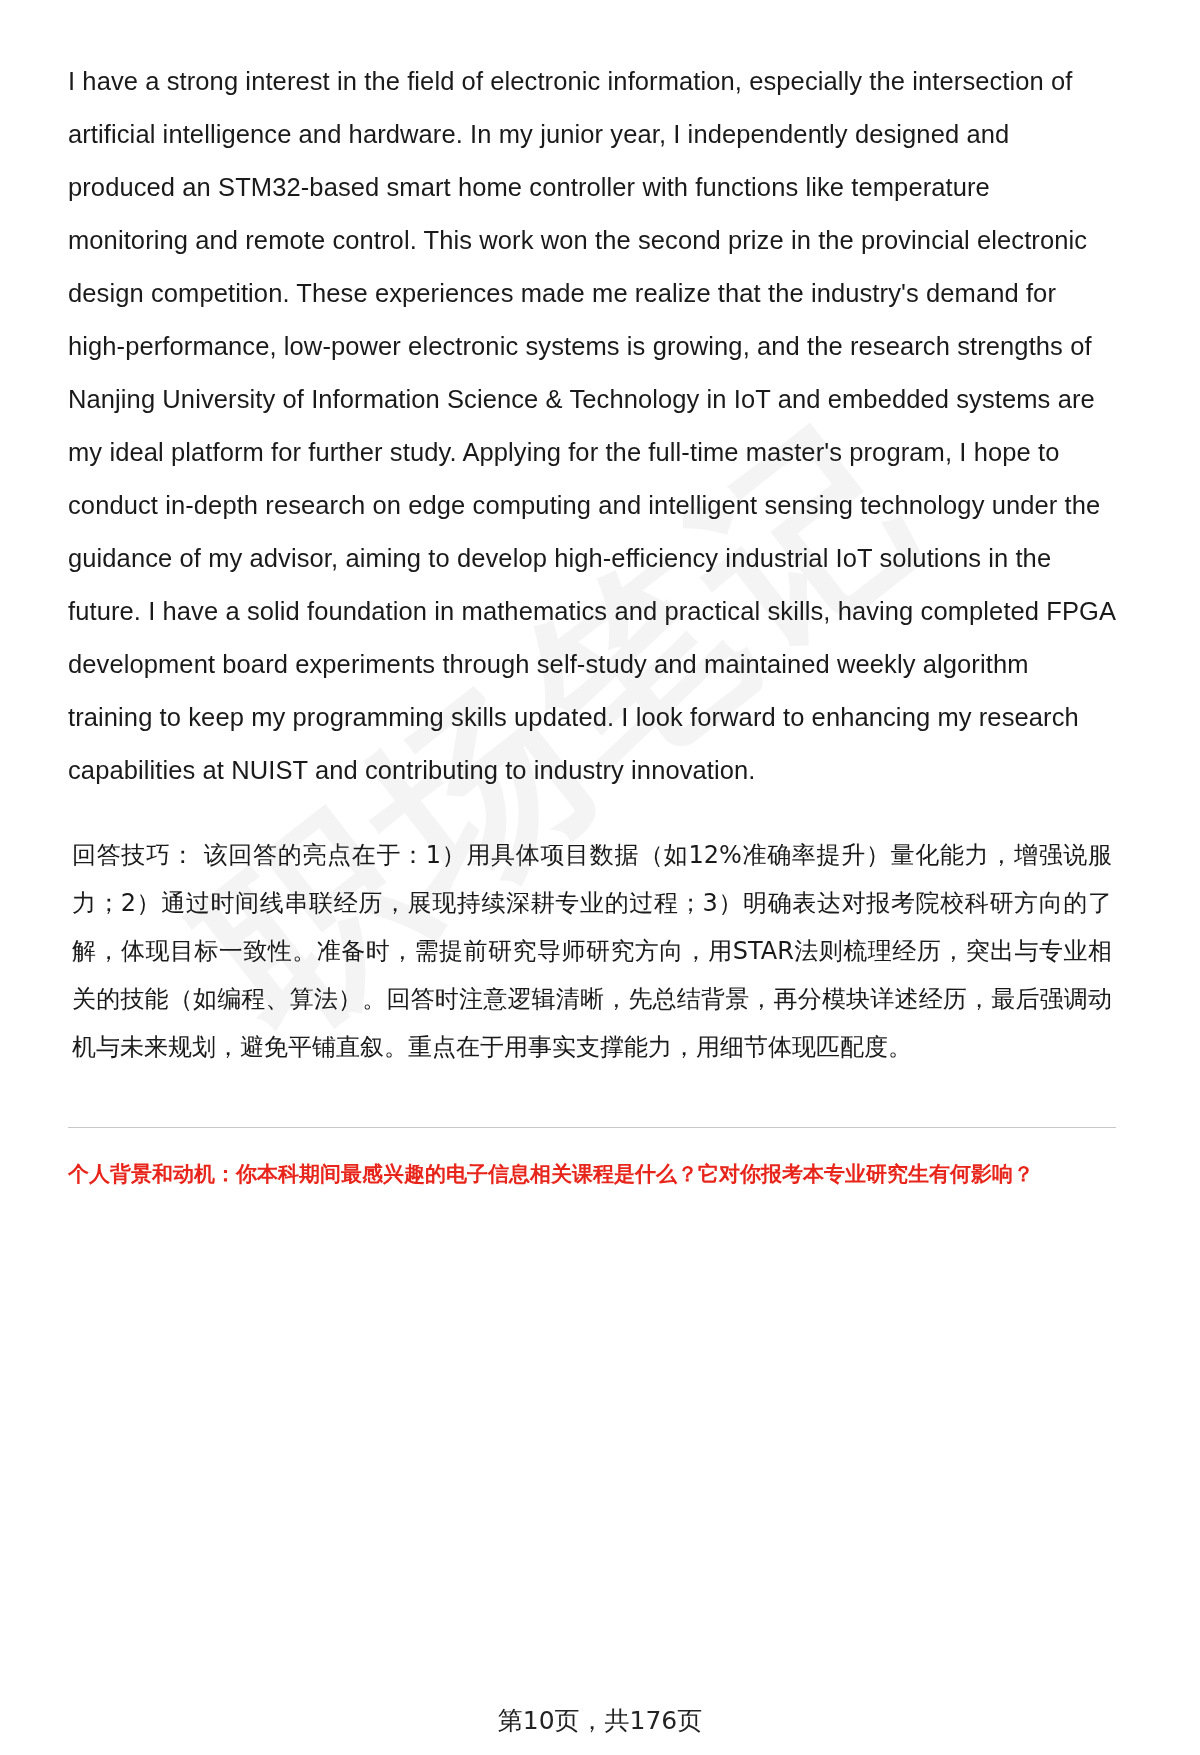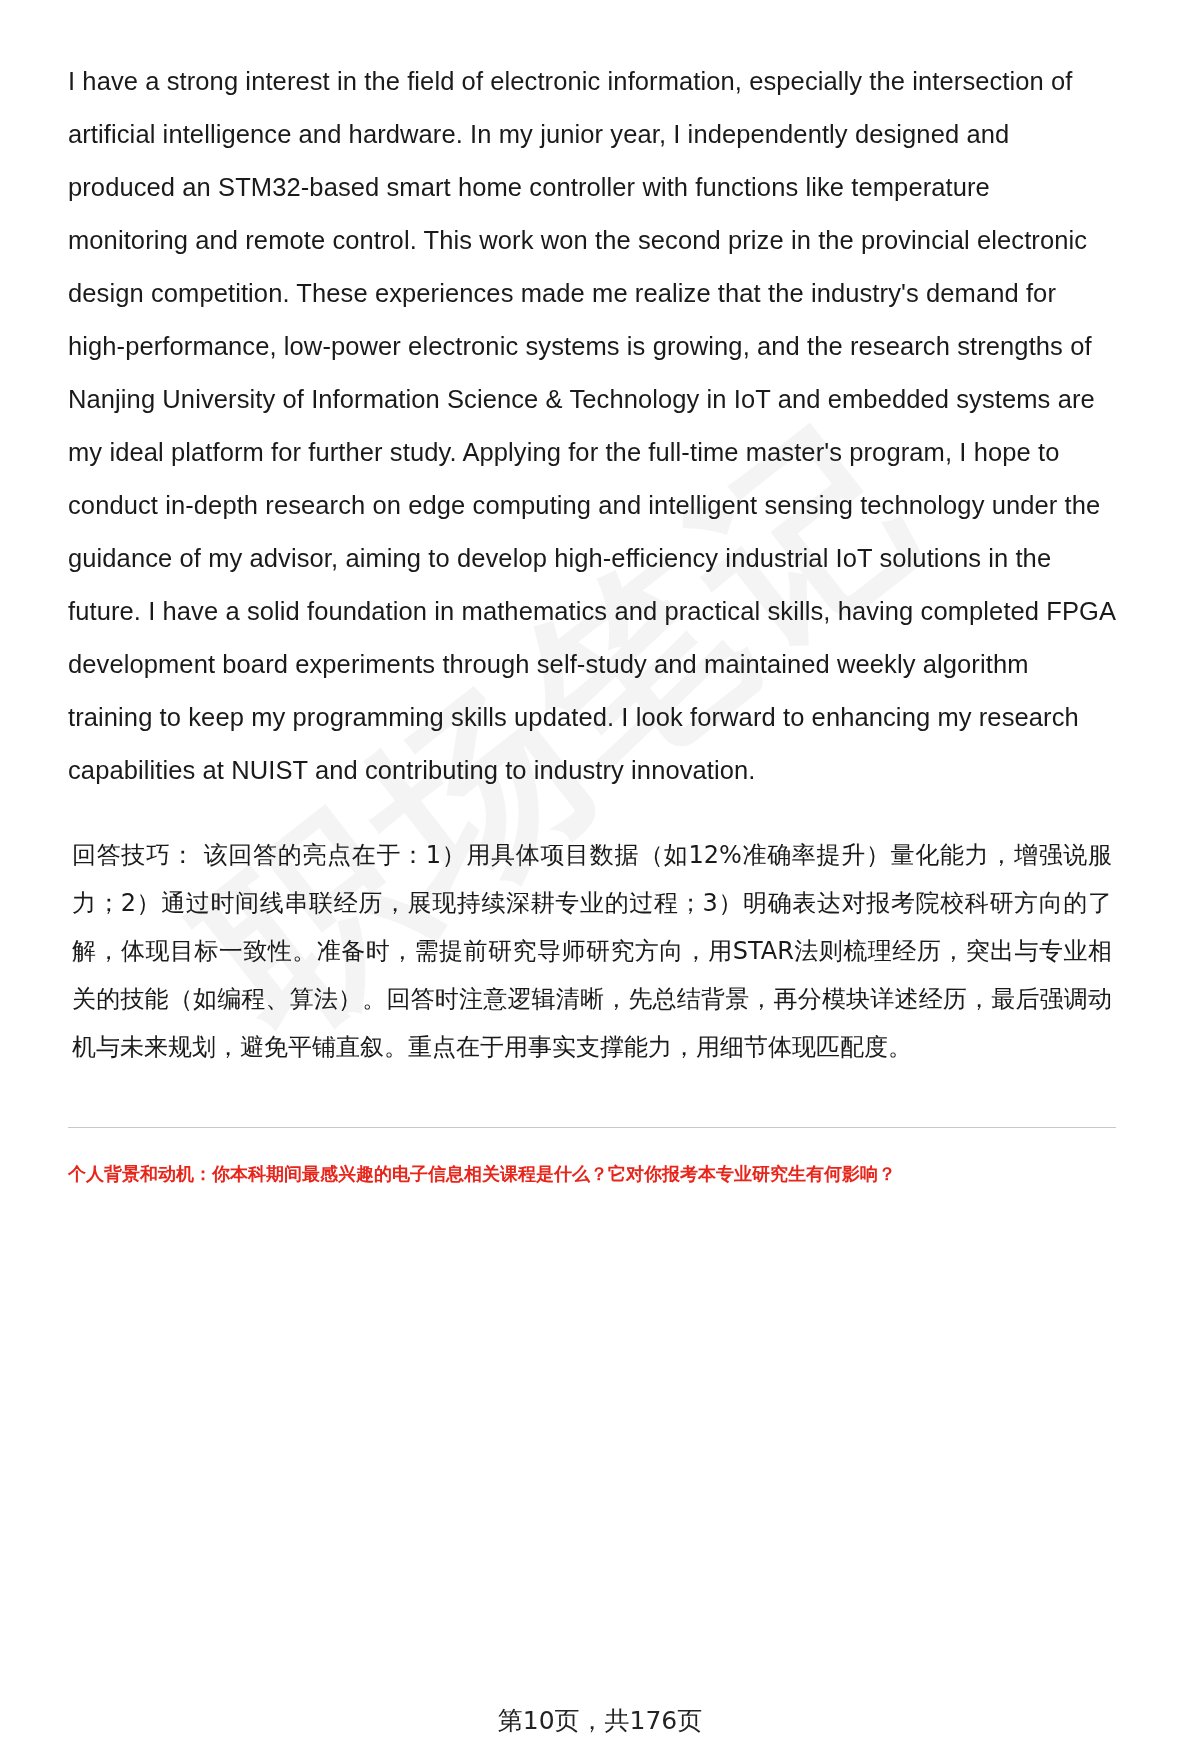--- a/index.html
+++ b/index.html
@@ -56,21 +56,21 @@
     text-align: justify;
     font-family: "DejaVu Sans", "Liberation Sans", sans-serif;
   }
   .divider {
     margin: 56px 0 26px 0;
     border: 0;
     border-top: 1px solid #c8c8c8;
     width: 100%;
   }
   .question {
-    font-size: 18px;
+    font-size: 21px;
     line-height: 40px;
     font-weight: bold;
     color: #e8251b;
     margin: 0;
     font-family: "DejaVu Sans", "Liberation Sans", sans-serif;
   }
   .footer {
     position: absolute;
     left: 0;
     right: 0;

